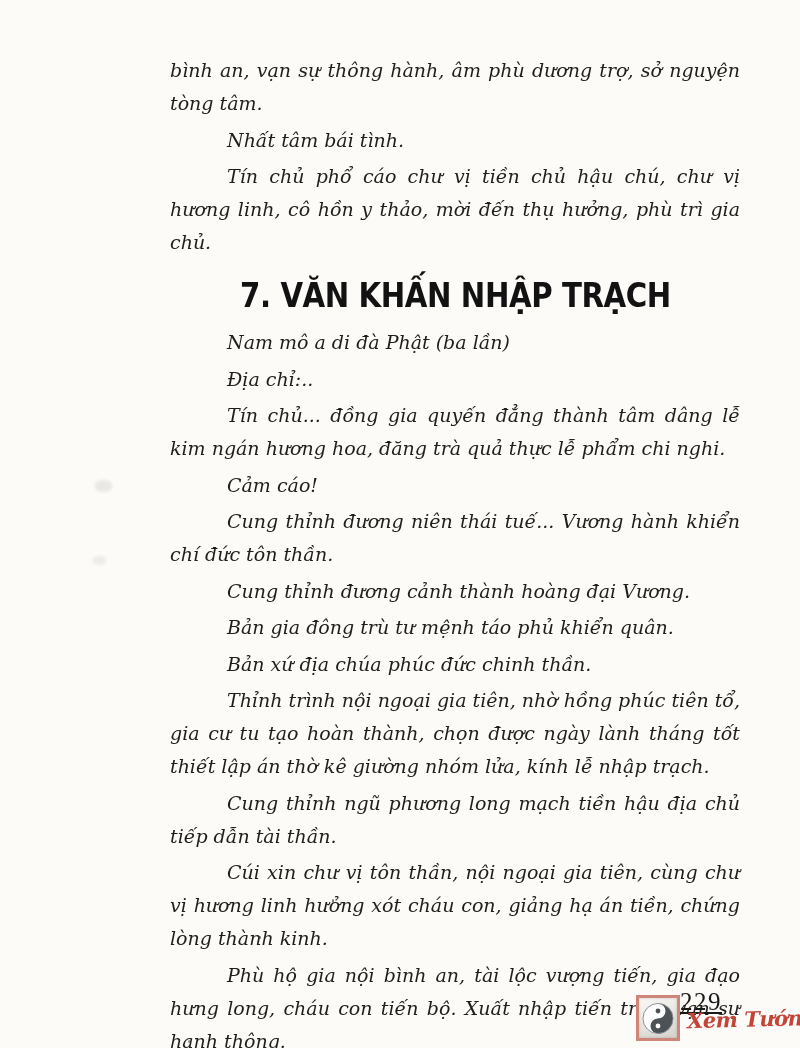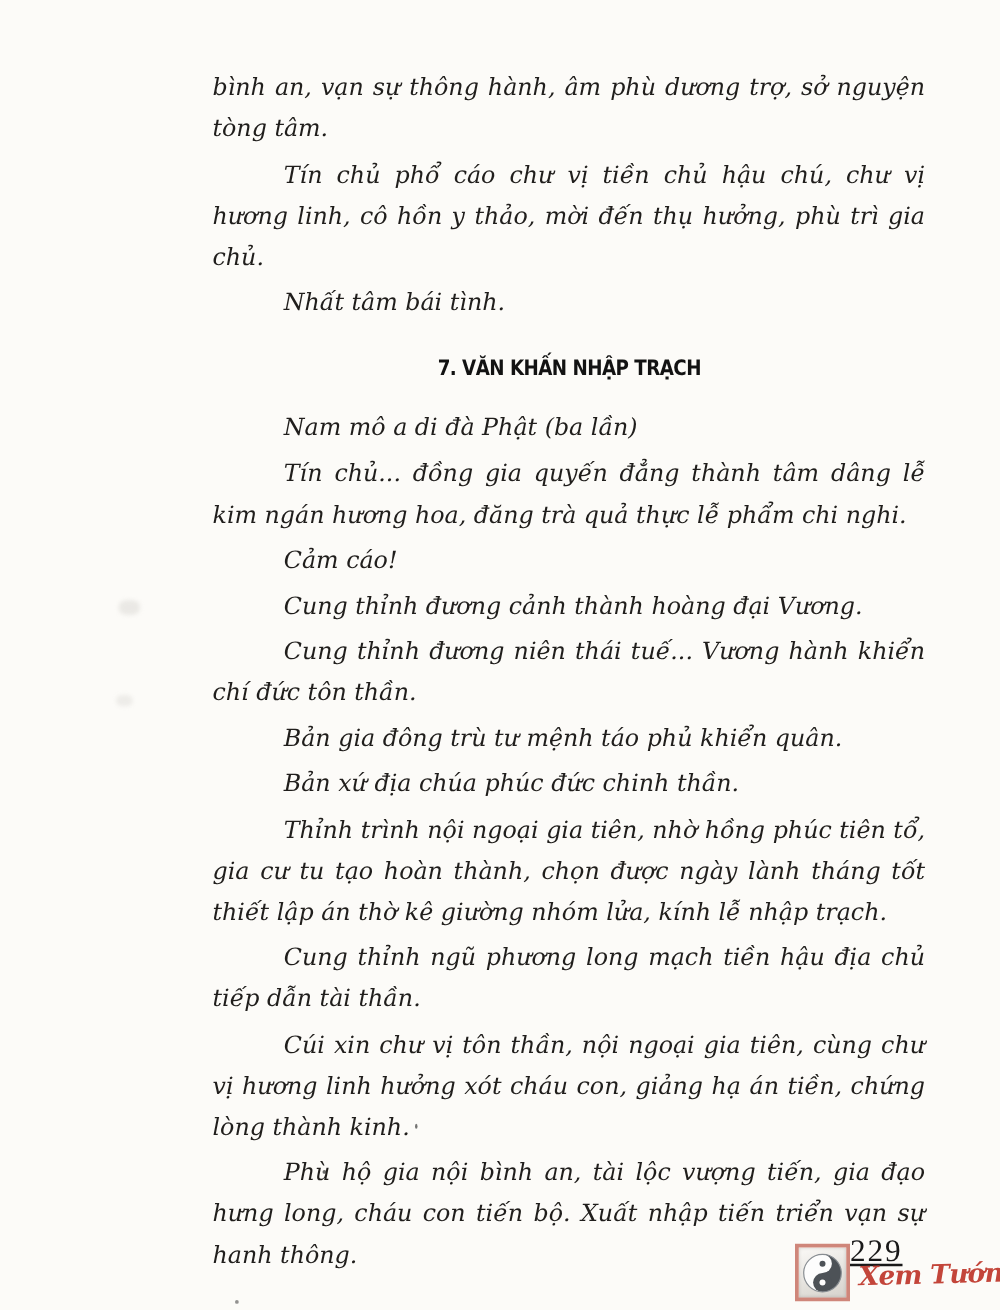--- a/index.html
+++ b/index.html
@@ -9,21 +9,21 @@
     font-family:"DejaVu Serif", serif;
   }
   .text-block {
     position:absolute; left:142px; top:54px; width:570px;
     color:#201e1c; font-style:italic; font-size:19px; line-height:33px;margin-left:28px;
   }
   .para { margin:0 0 3.5px 0; text-align:justify; }
   .para.indent { text-indent:57px; }
   .section-heading {
     font-family:"DejaVu Sans", sans-serif; font-style:normal; font-weight:bold;
-    font-size:17px; color:#121212; text-align:center; margin:20px 0 14px 0;
+    font-size:34px; color:#121212; text-align:center; margin:20px 0 14px 0;
   }
   .heading-inner { display:inline-block; transform:scaleX(0.86); letter-spacing:-0.5px; white-space:nowrap; }
   .page-number {
     position:absolute; left:638px; top:988px; width:84px; text-align:right;
     font-family:"Liberation Serif", serif; font-size:25px; color:#191919; letter-spacing:1.5px;text-decoration:underline;
   }
   .watermark { position:absolute; left:636px; top:995px; display:flex; align-items:center; gap:7px; }
   .wm-frame {
     width:44px; height:46px; box-sizing:border-box; border:3px solid #cf867a;
     background:linear-gradient(160deg,#f7f5f2 10%,#d9d6d0 90%);
@@ -44,30 +44,31 @@
   .speck.s3 { left:188px; top:1040px; width:3px; height:3px; opacity:.55; }
 </style>
 </head>
 <body>
 
 <div class="page">
 
   <div class="text-block">
 
     <p class="para">bình an, vạn sự thông hành, âm phù dương trợ, sở nguyện tòng tâm.</p>
+    <p class="para indent">Nhất tâm bái tình.</p>
     <p class="para indent">Tín chủ phổ cáo chư vị tiền chủ hậu chú, chư vị hương linh, cô hồn y thảo, mời đến thụ hưởng, phù trì gia chủ.</p>
-    <p class="para indent">Nhất tâm bái tình.</p>
 
     <h2 class="section-heading"><span class="heading-inner">7. VĂN KHẤN NHẬP TRẠCH</span></h2>
 
     <p class="para indent">Nam mô a di đà Phật (ba lần)</p>
+    <p class="para indent">Địa chỉ:..</p>
     <p class="para indent">Tín chủ... đồng gia quyến đẳng thành tâm dâng lễ kim ngán hương hoa, đăng trà quả thực lễ phẩm chi nghi.</p>
     <p class="para indent">Cảm cáo!</p>
+    <p class="para indent">Cung thỉnh đương niên thái tuế... Vương hành khiển chí đức tôn thần.</p>
     <p class="para indent">Cung thỉnh đương cảnh thành hoàng đại Vương.</p>
-    <p class="para indent">Cung thỉnh đương niên thái tuế... Vương hành khiển chí đức tôn thần.</p>
     <p class="para indent">Bản gia đông trù tư mệnh táo phủ khiển quân.</p>
     <p class="para indent">Bản xứ địa chúa phúc đức chinh thần.</p>
     <p class="para indent">Thỉnh trình nội ngoại gia tiên, nhờ hồng phúc tiên tổ, gia cư tu tạo hoàn thành, chọn được ngày lành tháng tốt thiết lập án thờ kê giường nhóm lửa, kính lễ nhập trạch.</p>
     <p class="para indent">Cung thỉnh ngũ phương long mạch tiền hậu địa chủ tiếp dẫn tài thần.</p>
     <p class="para indent">Cúi xin chư vị tôn thần, nội ngoại gia tiên, cùng chư vị hương linh hưởng xót cháu con, giảng hạ án tiền, chứng lòng thành kinh.</p>
     <p class="para indent">Phù hộ gia nội bình an, tài lộc vượng tiến, gia đạo hưng long, cháu con tiến bộ. Xuất nhập tiến triển vạn sự hanh thông.</p>
 
   </div>
 
   <div class="page-number">229</div>

